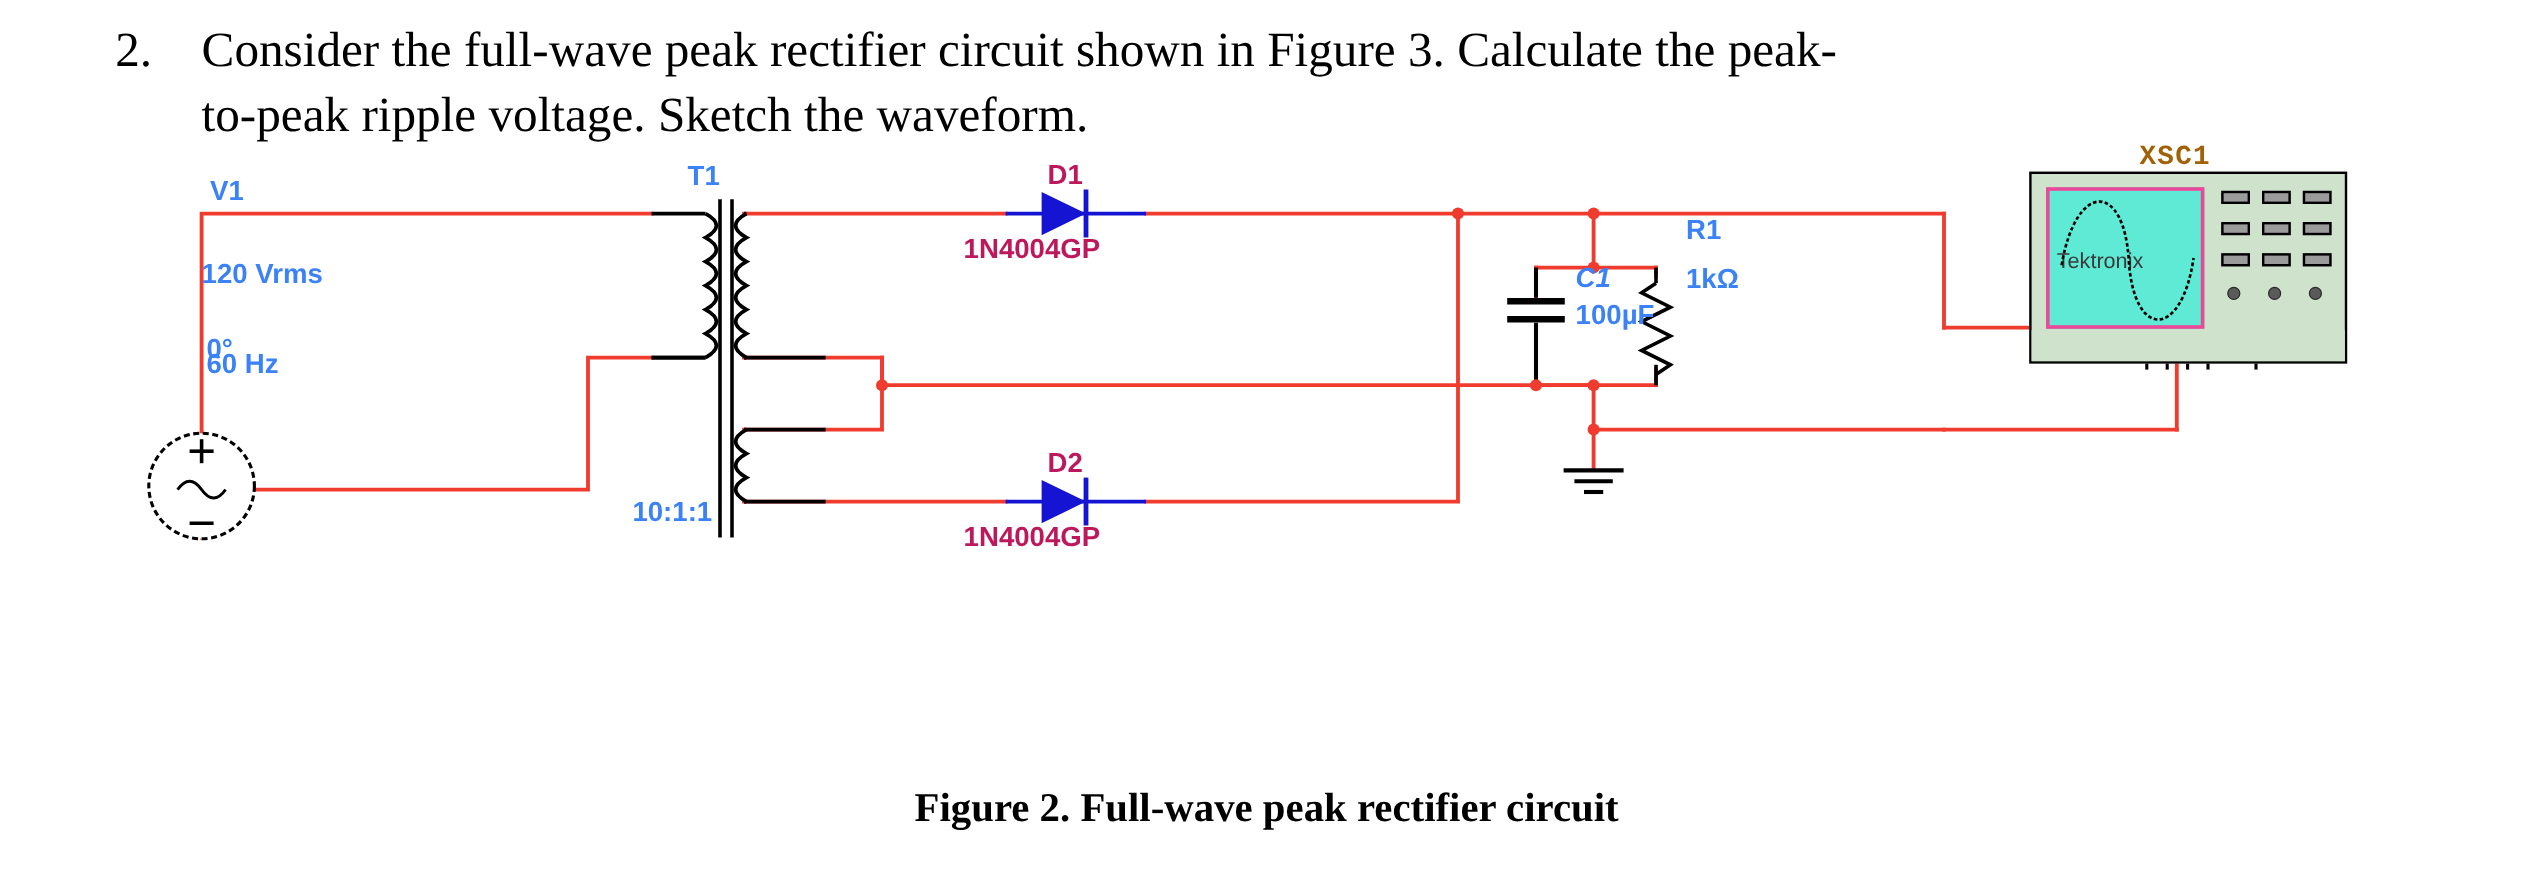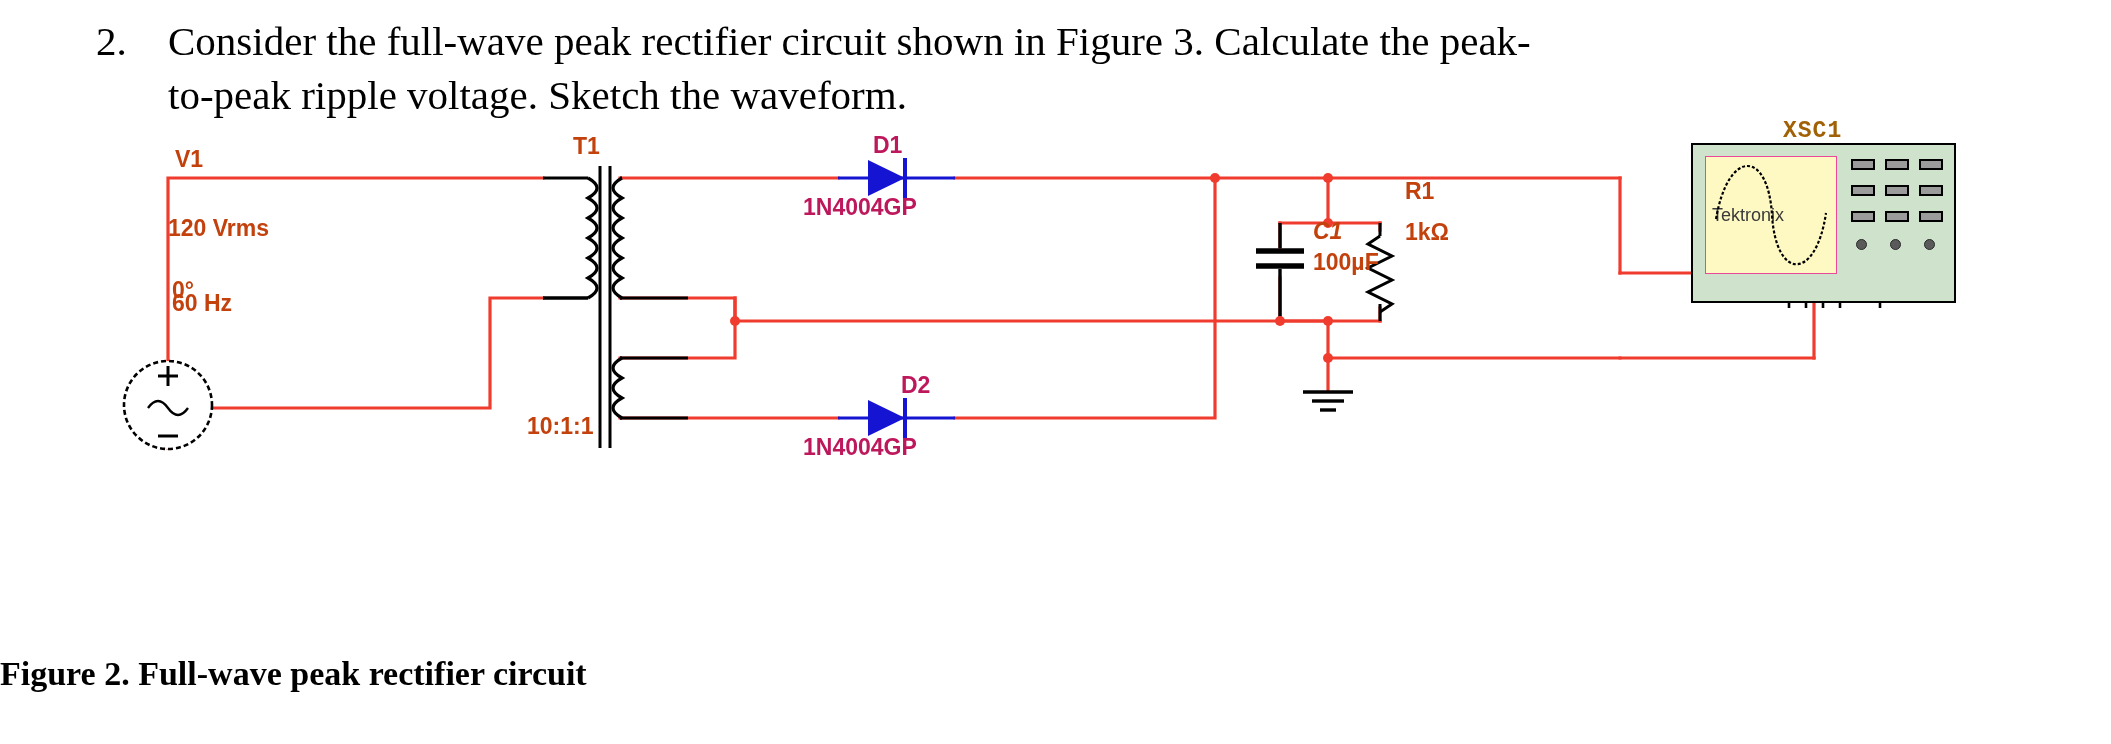--- a/index.html
+++ b/index.html
@@ -11,45 +11,45 @@
             font-family:"Liberation Serif",serif;font-size:41px;line-height:1.32;color:#000;}
   #question .qnum{position:absolute;left:0;top:0;width:62px;text-align:left;}
   #question .qbody{margin-left:72px;display:block;}
 
   
   #circuit{position:absolute;left:0;top:118px;width:2111px;height:500px;}
   #circuit svg{position:absolute;left:0;top:0;}
 
   
   .lbl{position:absolute;font-family:"Liberation Sans",sans-serif;
-       font-weight:bold;color:#c2410c;white-space:nowrap;}
+       font-weight:bold;color:#3b82f6;white-space:nowrap;}
   .lbl.blue{color:#be185d;}
   .sz17{font-size:23px;}
   .sz11{font-size:15px;}
   .sz10{font-size:13px;}
 
   
   #scope{position:absolute;left:1691px;top:25px;width:265px;height:160px;
          background:#cfe3cc;border:2px solid #000;box-sizing:border-box;}
   #scope .screen{position:absolute;left:12px;top:11px;width:132px;height:118px;
-                 background:#fef9c3;border:1px solid #ec4899;box-sizing:border-box;overflow:hidden;}
+                 background:#5eead4;border:3px solid #ec4899;box-sizing:border-box;overflow:hidden;}
   #scope .brand{position:absolute;left:6px;top:48px;font-size:18px;color:#3a3a3a;
                 font-family:"Liberation Sans",sans-serif;letter-spacing:0px;z-index:2;}
   #scope .wavewrap{position:absolute;left:0;top:0;width:100%;height:100%;z-index:3;}
   #scope .btnpanel{position:absolute;left:158px;top:14px;width:96px;height:110px;}
   #scope .btn{position:absolute;width:24px;height:11px;background:#9b9b9b;border:2px solid #000;
               box-sizing:border-box;}
   #scope .knob{position:absolute;width:11px;height:11px;background:#5a5a5a;
                border:1px solid #2a2a2a;border-radius:50%;box-sizing:border-box;}
   #scope .termrow{position:absolute;left:0;bottom:0;width:100%;height:26px;background:#cfe3cc;}
   #scope-title{position:absolute;left:1783px;top:0px;font-size:23px;font-weight:bold;
                font-family:"Liberation Mono",monospace;letter-spacing:1px;color:#a16207;}
 
   
-  #caption{position:absolute;left:0;top:655px;width:2111px;
+  #caption{position:absolute;left:0;top:655px;width:2111px;text-align:center;
            font-family:"Liberation Serif",serif;font-weight:bold;font-size:34px;color:#000;}
 </style>
 </head>
 <body>
 
 <div id="question">
   <span class="qnum">2.</span>
   <span class="qbody">Consider the full-wave peak rectifier circuit shown in Figure 3. Calculate the peak-to-peak ripple voltage. Sketch the waveform.</span>
 </div>
 
@@ -206,21 +206,21 @@
   <span class="lbl sz17" style="left:168px;top:97px;">120 Vrms</span>
   <span class="lbl sz17" style="left:172px;top:128px;margin-top:44px;">60 Hz</span>
   <span class="lbl sz17" style="left:172px;top:159px;">0°</span>
 
   <span class="lbl sz17" style="left:573px;top:15px;">T1</span>
   <span class="lbl sz17" style="left:527px;top:295px;">10:1:1</span>
 
   <span class="lbl sz17 blue" style="left:873px;top:14px;">D1</span>
   <span class="lbl sz17 blue" style="left:803px;top:76px;">1N4004GP</span>
 
-  <span class="lbl sz17 blue" style="left:873px;top:254px;margin-left:28px;">D2</span>
+  <span class="lbl sz17 blue" style="left:873px;top:254px;">D2</span>
   <span class="lbl sz17 blue" style="left:803px;top:316px;">1N4004GP</span>
 
   <span class="lbl sz17" style="left:1313px;top:100px;font-style:italic;">C1</span>
   <span class="lbl sz17" style="left:1313px;top:131px;">100µF</span>
 
   <span class="lbl sz17" style="left:1405px;top:60px;">R1</span>
   <span class="lbl sz17" style="left:1405px;top:101px;">1kΩ</span>
 
   <span class="lbl sz11" style="left:1760px;top:138px;">P</span>
   <span class="lbl sz11" style="left:1760px;top:154px;">G</span>

